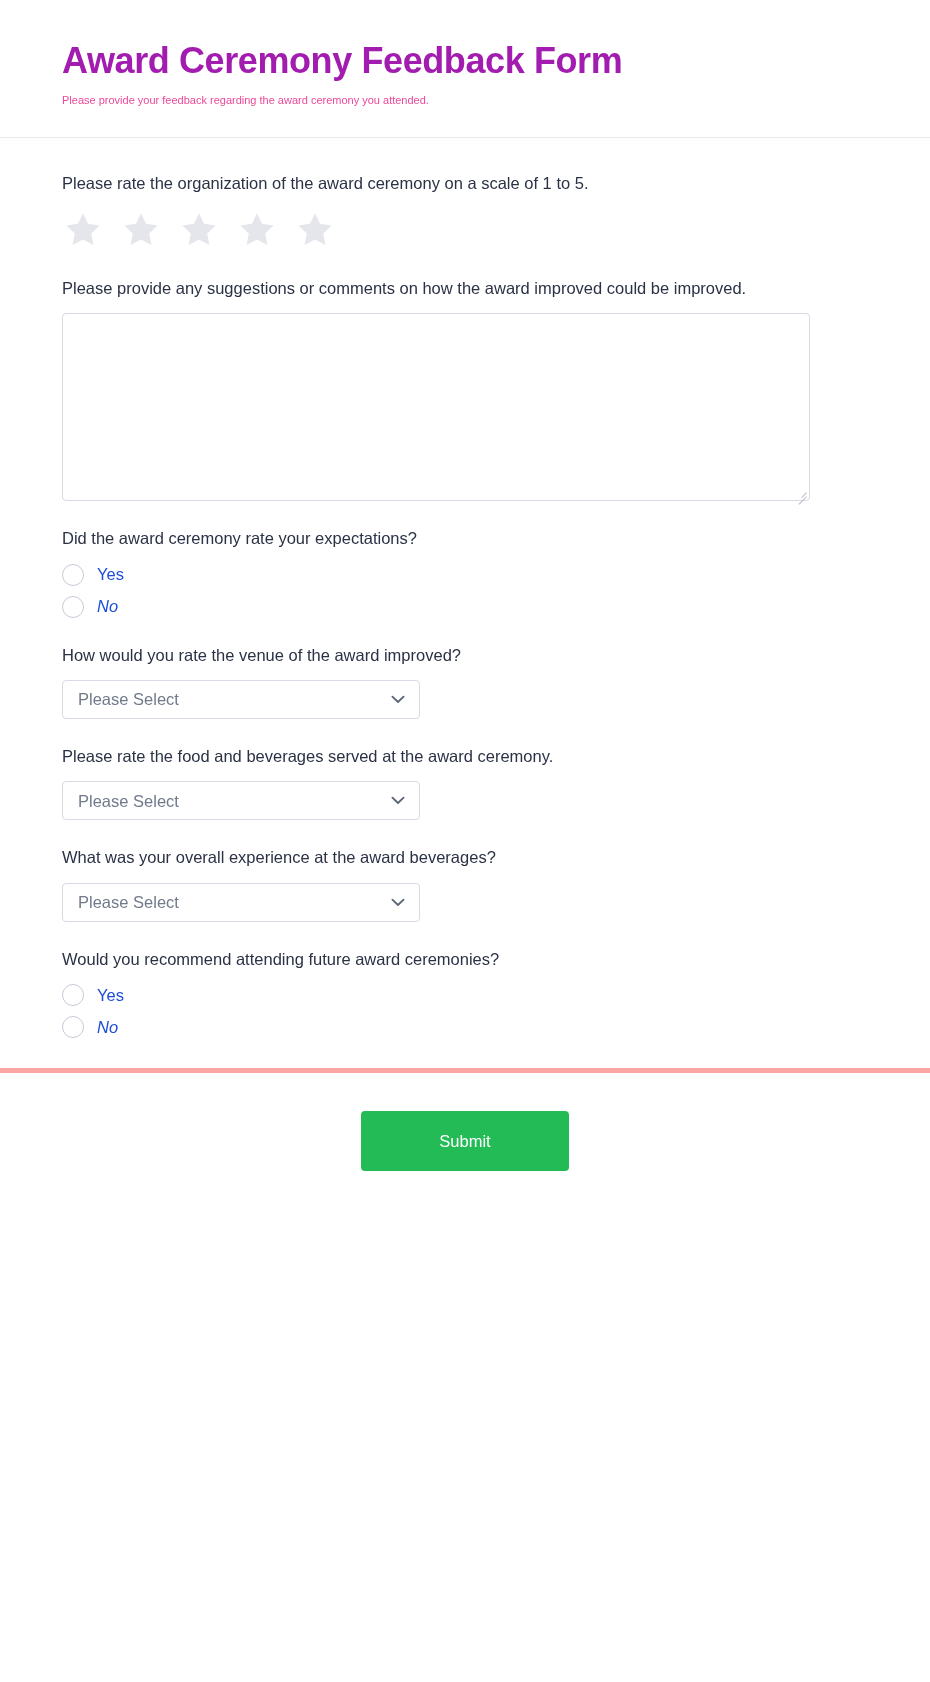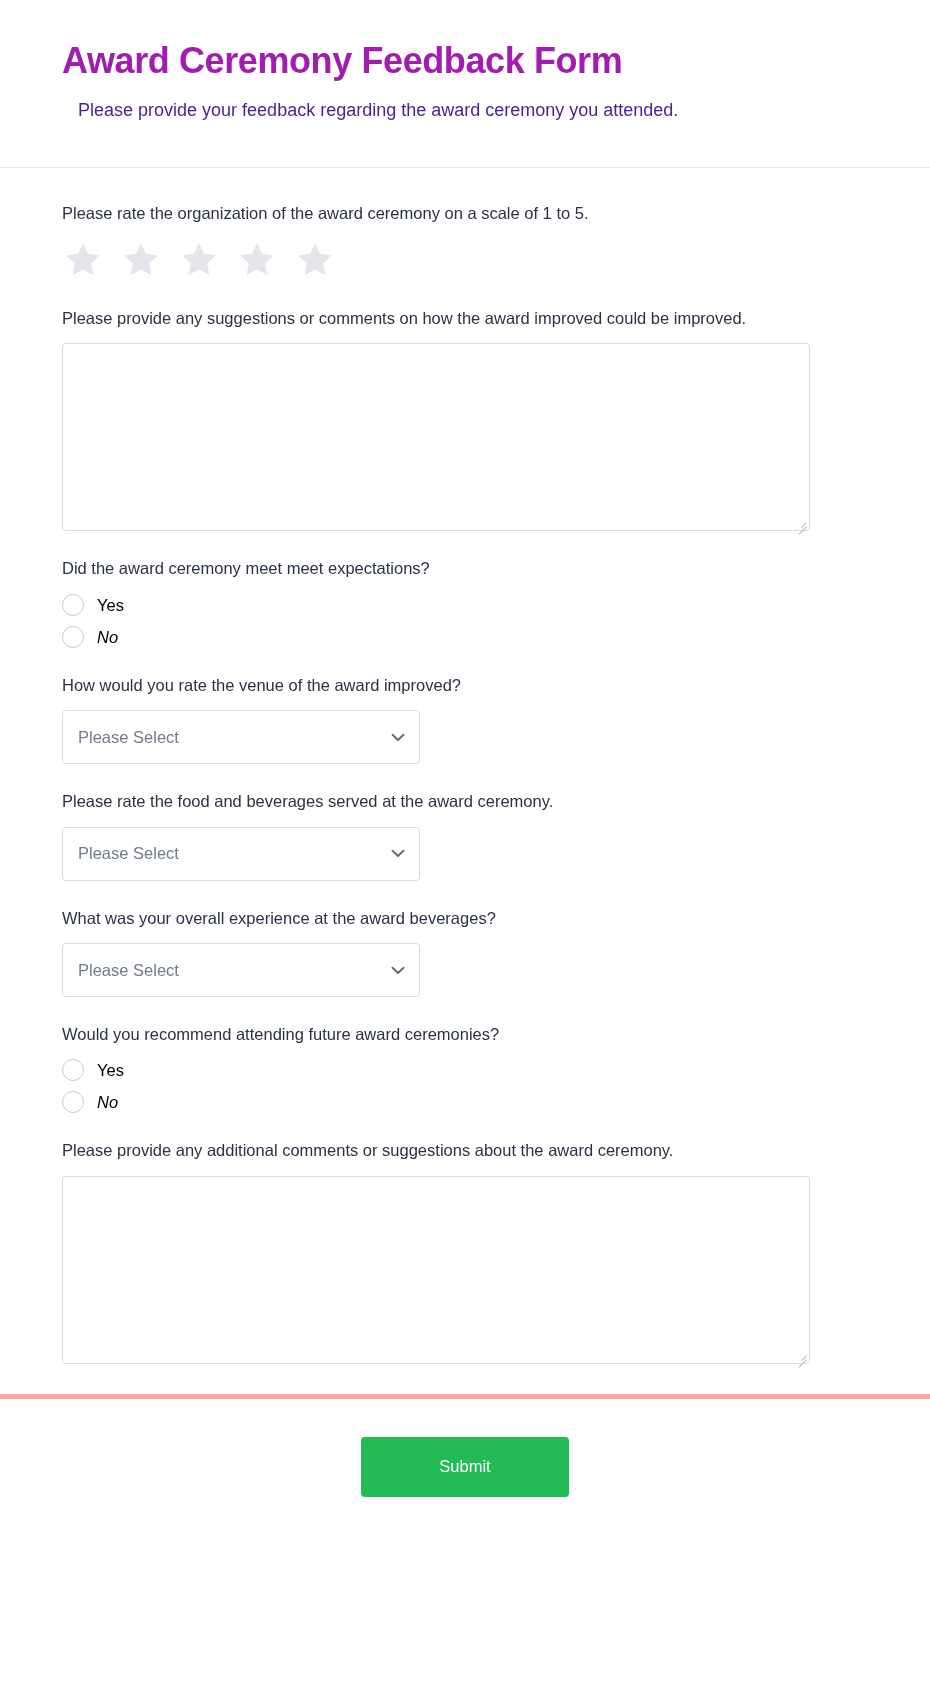--- a/index.html
+++ b/index.html
@@ -27,23 +27,23 @@
   }
   .form-title {
     font-size: 36px;
     font-weight: bold;
     letter-spacing: -0.4px;
     color: #a21caf;
     margin: 0 0 12px 0;
     line-height: 1.15;
   }
   .form-subtitle {
-    font-size: 18px;
-    color: #4c1d95;
-    margin: 16px;
+    font-size: 11px;
+    color: #ec4899;
+    margin: 0;
     line-height: 1.45;
   }
 
   
   .form-body {
     padding: 34px 62px 26px 62px;
     border-bottom: 5px solid #fca5a5;
   }
   .question {
     margin-bottom: 26px;
@@ -116,28 +116,28 @@
   .radio-row:last-child { margin-bottom: 0; font-style: italic; }
   .radio-circle {
     width: 22px; height: 22px;
     border: 1.5px solid #c7cbd6;
     border-radius: 50%;
     background: #fff;
     flex: 0 0 auto;
   }
   .radio-label {
     font-size: 16.5px;
-    color: #000000;
+    color: #1d4ed8;
     line-height: 1;
   }
 
   
   .select-box {
     width: 358px;
-    height: 54px;
+    height: 39px;
     border: 1px solid #d8dbe3;
     border-radius: 4px;
     background: #ffffff;
     display: flex;
     align-items: center;
     justify-content: space-between;
     padding: 0 14px 0 15px;
     cursor: pointer;
   }
   .select-value {
@@ -220,21 +220,21 @@
       <div class="textarea-wrap">
         <textarea class="textarea-box" placeholder="" style=""></textarea>
         <span class="resize-grip">
             <i class="l1"></i>
             <i class="l2"></i>
           </span>
       </div>
     </div>
 
     <div class="question">
-      <div class="q-label">Did the award ceremony meet meet expectations?</div>
+      <div class="q-label">Did the award ceremony rate your expectations?</div>
       <label class="radio-row">
         <span class="radio-circle"></span>
         <span class="radio-label">Yes</span>
       </label>
       <label class="radio-row">
         <span class="radio-circle"></span>
         <span class="radio-label">No</span>
       </label>
     </div>
 
@@ -279,30 +279,20 @@
       <label class="radio-row">
         <span class="radio-circle"></span>
         <span class="radio-label">Yes</span>
       </label>
       <label class="radio-row">
         <span class="radio-circle"></span>
         <span class="radio-label">No</span>
       </label>
     </div>
 
-    <div class="question">
-      <div class="q-label">Please provide any additional comments or suggestions about the award ceremony.</div>
-      <div class="textarea-wrap">
-        <textarea class="textarea-box" placeholder="" style=""></textarea>
-        <span class="resize-grip">
-            <i class="l1"></i>
-            <i class="l2"></i>
-          </span>
-      </div>
-    </div>
 
   </div>
 
   <div class="form-footer">
     <button class="submit-btn">Submit</button>
   </div>
 
 </div>
 
 </body></html>

